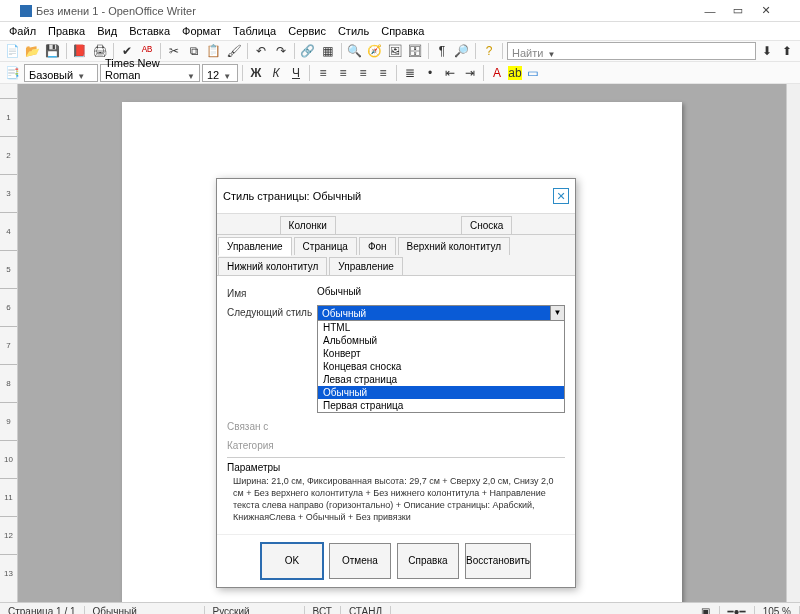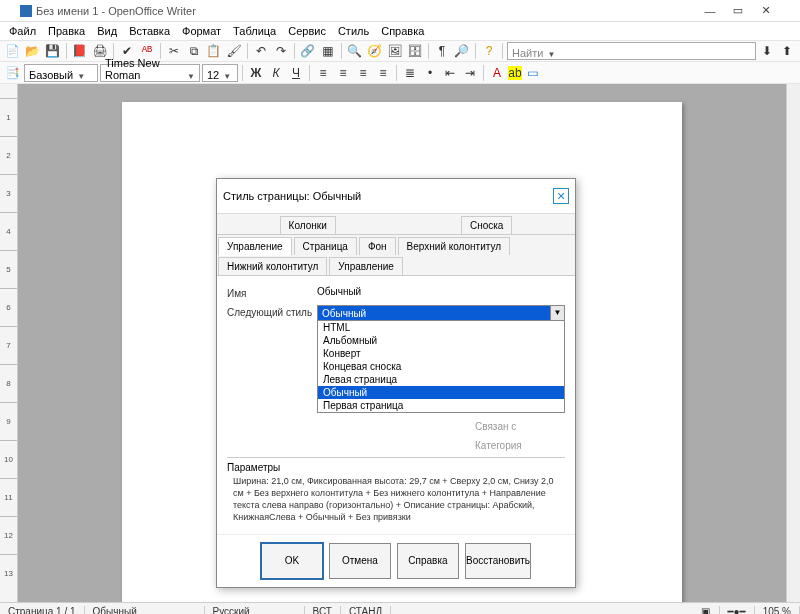--- a/index.html
+++ b/index.html
@@ -39,21 +39,21 @@
 .dialog { position: absolute; left: 216px; top: 178px; width: 360px; background: #fff; border: 1px solid #888; box-shadow: 2px 2px 8px rgba(0,0,0,0.3); }
 .dlg-title { height: 22px; background: #fff; display: flex; align-items: center; padding: 17px 6px; border-bottom: 1px solid #ddd; font-size: 11px; }
 .dlg-title .t { flex: 1; }
 .dlg-title .x { width: 16px; height: 16px; border: 1px solid #2b8bc6; color: #2b8bc6; text-align: center; line-height: 14px; font-size: 11px; }
 
 .tabs { display: flex; flex-wrap: wrap; background: #f4f4f4; border-bottom: 1px solid #ccc; font-size: 10px; }
 .tab { padding: 3px 8px; border: 1px solid #ccc; border-bottom: none; margin: 2px 1px 0 1px; background: #f4f4f4; }
 .tab.active { background: #fff; border-bottom: 1px solid #fff; margin-bottom: -1px; font-weight: normal; }
 
 .dlg-body { padding: 10px; font-size: 10px; }
-.frow { display: flex; align-items: flex-start; margin-bottom: 6px; justify-content: flex-end; }
+.frow { display: flex; align-items: flex-start; margin-bottom: 6px; }
 .flabel { width: 90px; color: #333; padding-top: 2px; }
 .flabel.disabled { color: #999; }
 .fval { flex: 1; }
 
 .combo { display: flex; border: 1px solid #888; }
 .combo input { flex: 1; border: none; background: #0a5bd6; color: #fff; padding: 1px 4px; font-size: 10px; outline: none; }
 .combo .cbtn { width: 14px; background: #e8e8e8; border-left: 1px solid #888; text-align: center; font-size: 8px; line-height: 14px; }
 
 .dropdown { border: 1px solid #888; border-top: none; background: #fff; }
 .dropdown .opt { padding: 1px 5px; font-size: 10px; }

